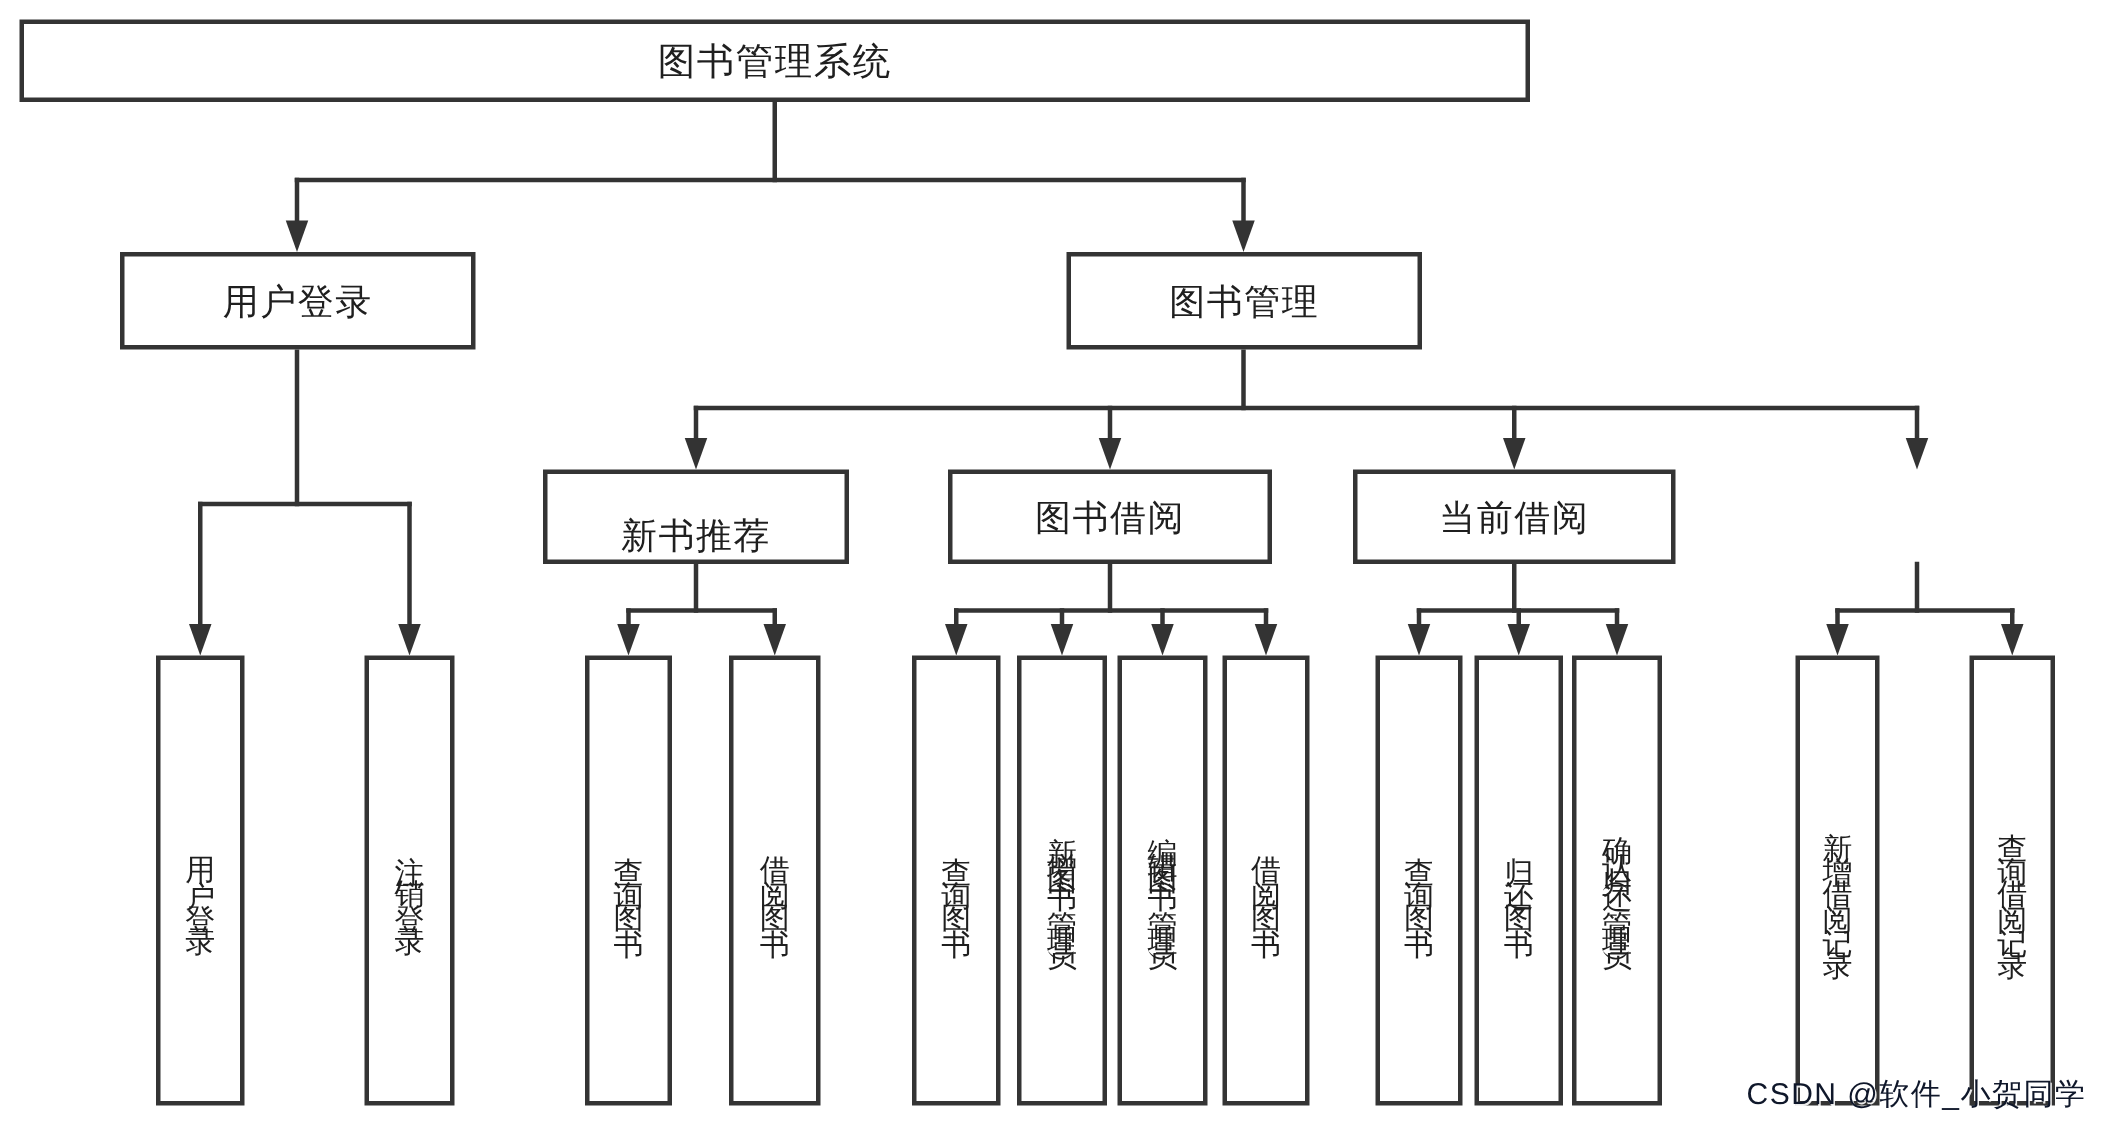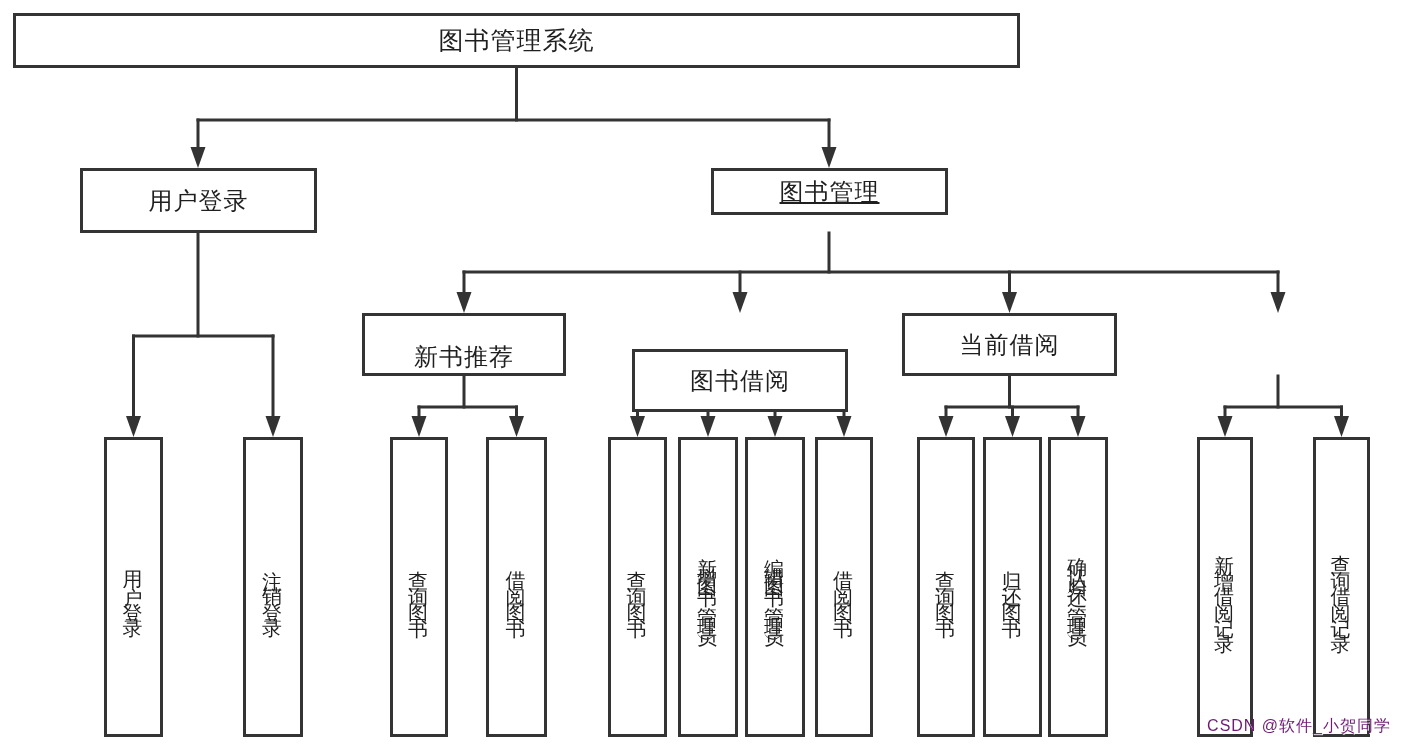--- a/index.html
+++ b/index.html
@@ -13,41 +13,41 @@
     border:3px solid #343434;color:#1f1f1f;
     display:flex;align-items:center;justify-content:center;
   }
   .h{font-size:24px;letter-spacing:1px;white-space:nowrap;}
   .v{writing-mode:vertical-rl;font-size:20px;}
   .vs{letter-spacing:16px;}
   .vl{letter-spacing:10px;}
   
   .b-root{left:13px;top:13px;width:1007px;height:55px;font-size:25px;}
   .b-l2a{left:80px;top:168px;width:237px;height:65px;}
-  .b-l2b{left:711px;top:168px;width:237px;height:47px;text-decoration:underline;}
+  .b-l2b{left:711px;top:168px;width:237px;height:65px;}
   .b-l3a{left:362px;top:313px;width:204px;height:63px;align-items:flex-end;}
-  .b-l3b{left:632px;top:313px;width:216px;height:63px;margin-top:36px;}
+  .b-l3b{left:632px;top:313px;width:216px;height:63px;}
   .b-l3c{left:902px;top:313px;width:215px;height:63px;align-items:center;}
   .b-l3d{left:1172px;top:313px;width:213px;height:63px;}
   .b-g1a{left:104px;top:437px;width:59px;height:300px;}
   .b-g1b{left:243px;top:437px;width:60px;height:300px;}
   .b-g2a{left:390px;top:437px;width:58px;height:300px;}
   .b-g2b{left:486px;top:437px;width:61px;height:300px;}
   .b-g3a{left:608px;top:437px;width:59px;height:300px;}
   .b-g3b{left:678px;top:437px;width:60px;height:300px;}
   .b-g3c{left:745px;top:437px;width:60px;height:300px;}
   .b-g3d{left:815px;top:437px;width:58px;height:300px;}
   .b-g4a{left:917px;top:437px;width:58px;height:300px;}
   .b-g4b{left:983px;top:437px;width:59px;height:300px;}
   .b-g4c{left:1048px;top:437px;width:60px;height:300px;}
   .b-g5a{left:1197px;top:437px;width:56px;height:300px;}
   .b-g5b{left:1313px;top:437px;width:57px;height:300px;}
   .wm{
-    position:absolute;right:14px;top:716px;font-size:16px;letter-spacing:1px;
-    color:#701a75;text-shadow:1px 1px 0 rgba(255,255,255,0.9);white-space:nowrap;
+    position:absolute;right:14px;top:716px;font-size:20px;letter-spacing:1px;
+    color:#0f172a;text-shadow:1px 1px 0 rgba(255,255,255,0.9);white-space:nowrap;
   }
 </style>
 </head>
 <body>
 
 <div class="stage">
 
   <svg class="wires" xmlns="http://www.w3.org/2000/svg" width="1405" height="747" viewBox="0 0 1405 747">
       <line x1="516.5" y1="68" x2="516.5" y2="120" stroke="#333333" stroke-width="3" stroke-linecap="square"></line>
       <line x1="198" y1="120" x2="829" y2="120" stroke="#333333" stroke-width="3" stroke-linecap="square"></line>

